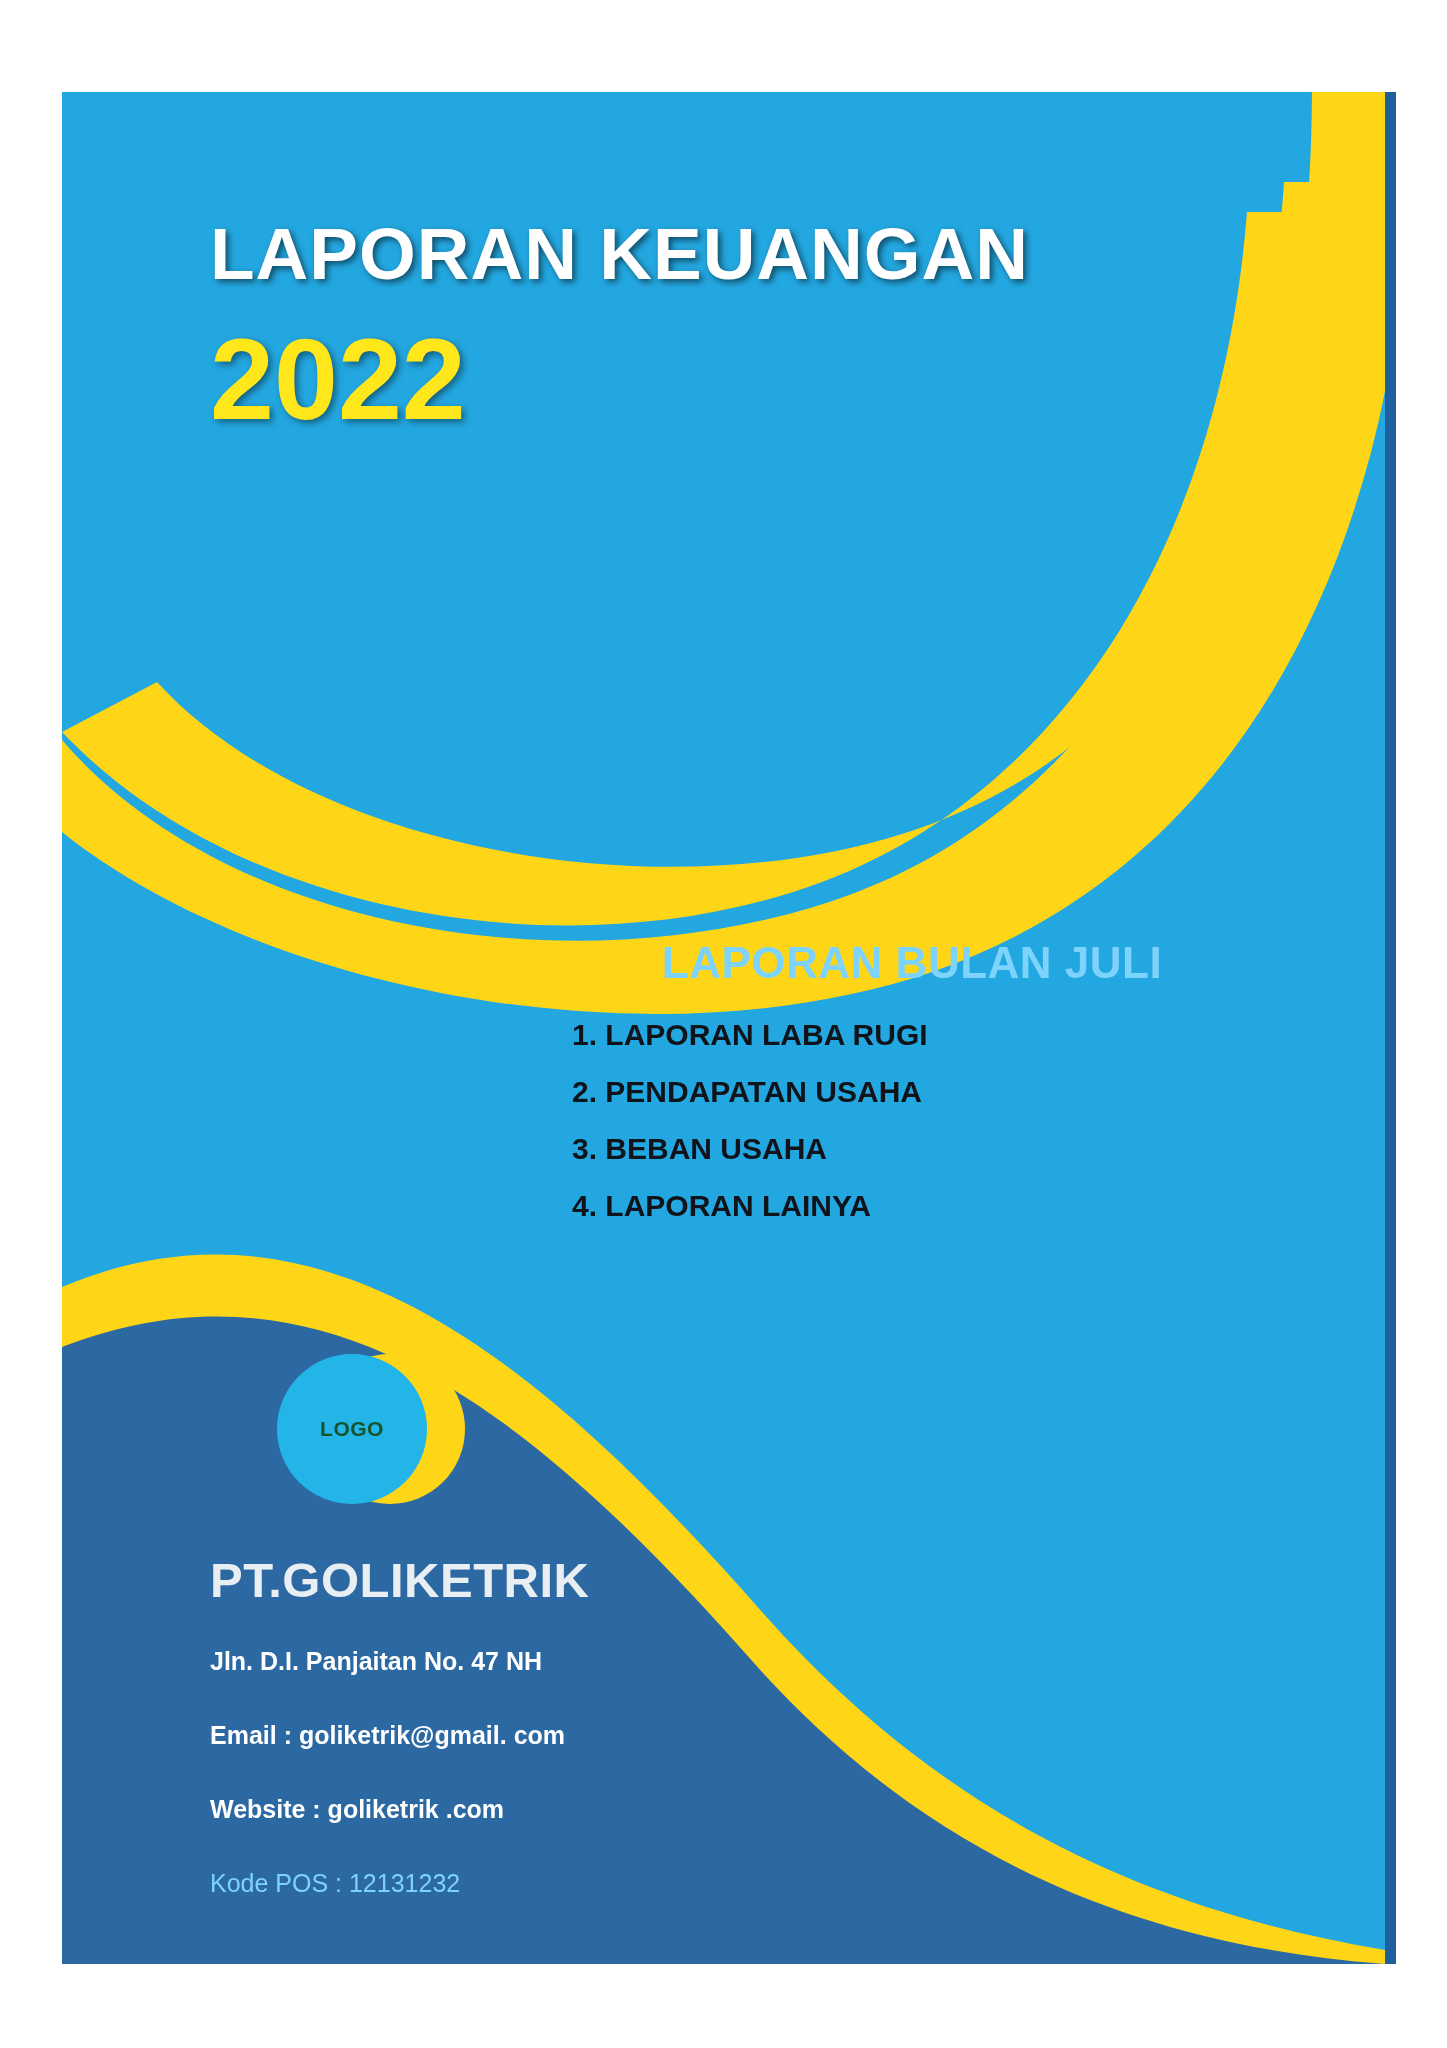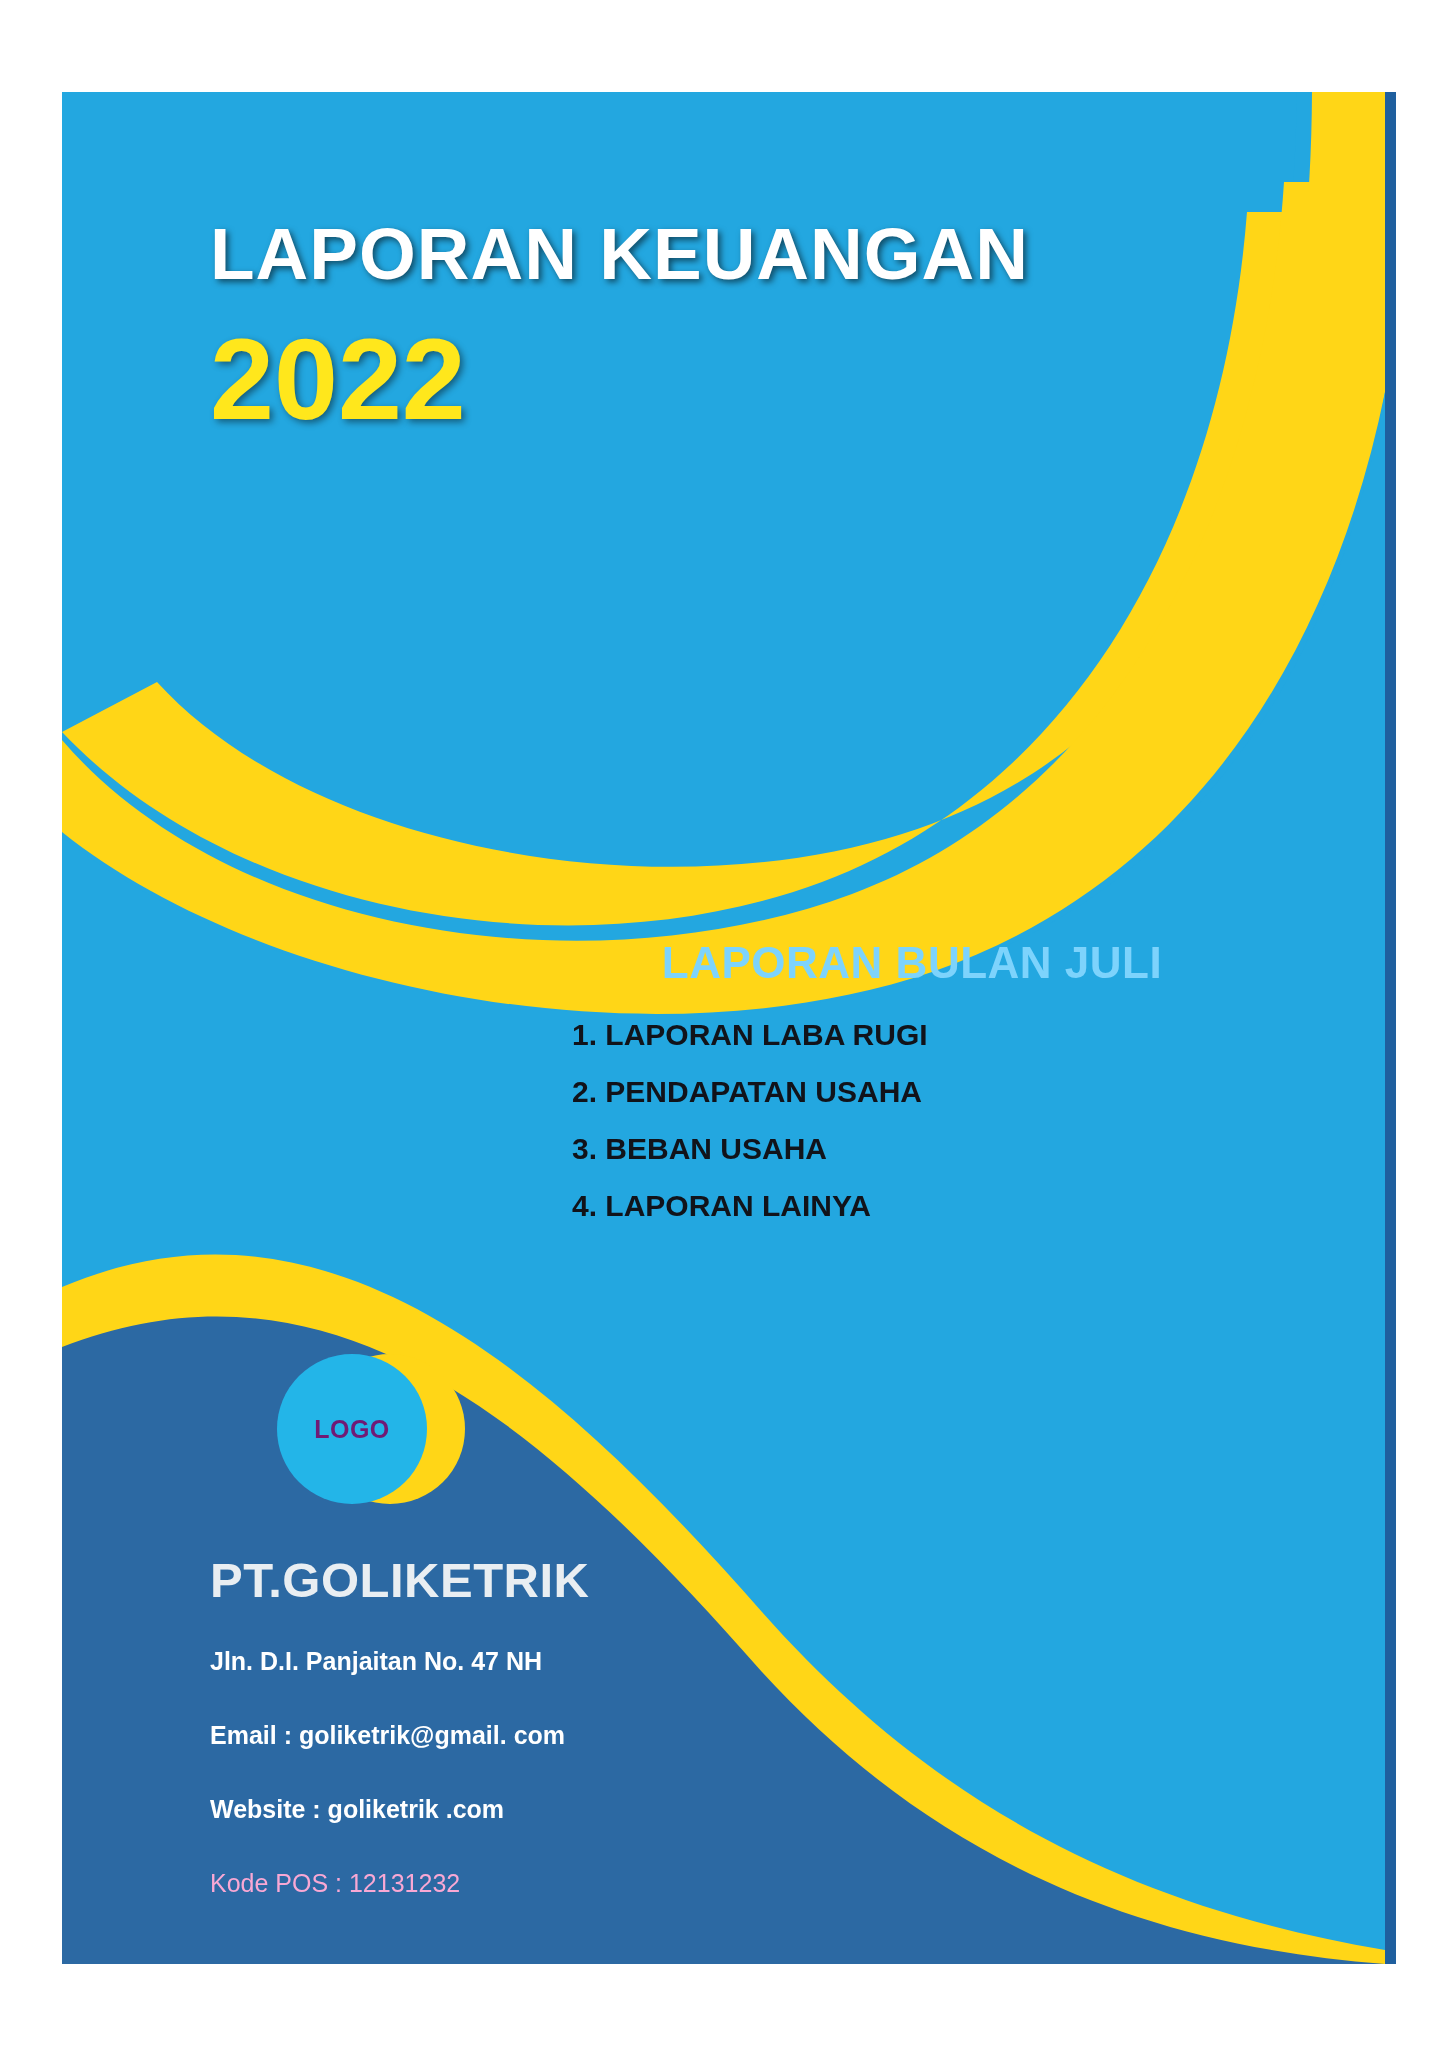--- a/index.html
+++ b/index.html
@@ -253,22 +253,22 @@
     position: absolute;
     left: 0; top: 0;
     width: 150px; height: 150px;
     border-radius: 50%;
     background: #23b5e8;
     display: flex;
     align-items: center;
     justify-content: center;
   }
   .logo-text {
-    color: #701a75;
-    font-size: 25px;
+    color: #14532d;
+    font-size: 21px;
     font-weight: bold;
     letter-spacing: .5px;
     font-family: "Liberation Sans", sans-serif;
   }
 
   
   .company {
     position: absolute;
     z-index: 30;
     left: 148px;
@@ -286,21 +286,21 @@
   .company-line {
     font-size: 25px;
     font-weight: bold;
     color: #ffffff;
     line-height: 42px;
     font-family: "Liberation Sans", sans-serif;
     margin-top: 32px;
   }
   .company-line.light {
     font-weight: normal;
-    color: #f9a8d4;
+    color: #7dd3fc;
   }
 </style>
 </head>
 <body>
 
 <div id="page">
   <div id="cover">
 
     <svg class="waves" viewBox="0 0 1323 1872" preserveAspectRatio="none">
 

